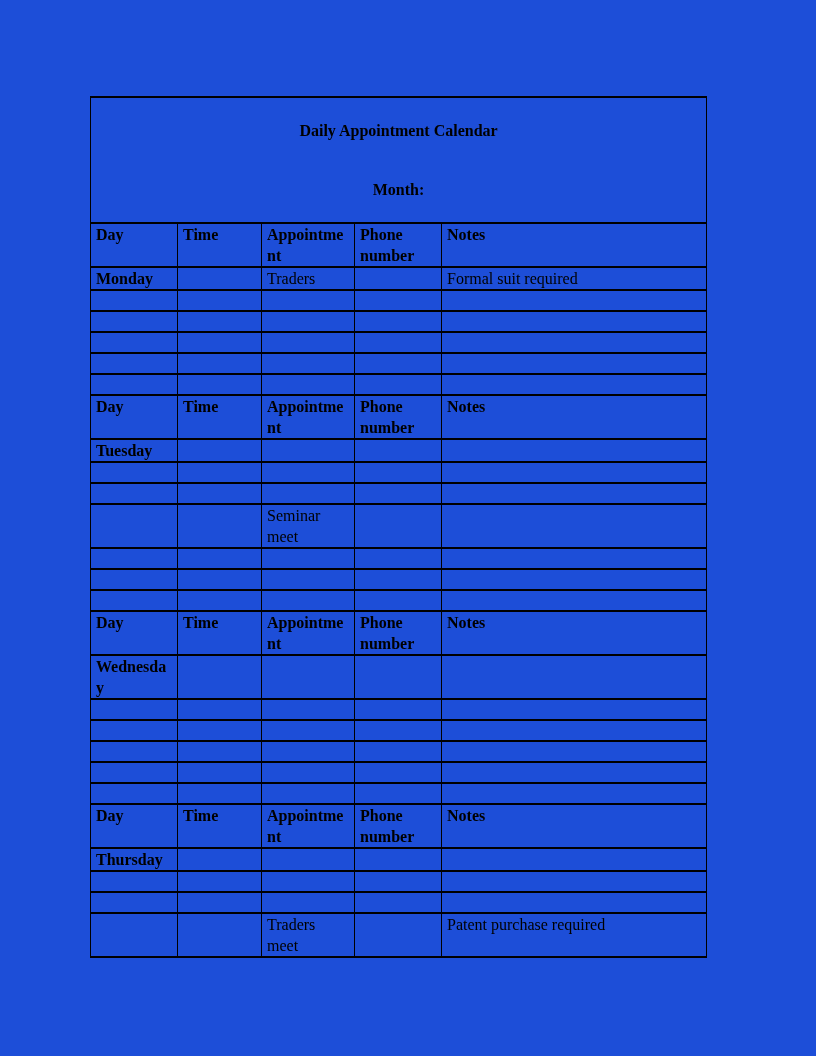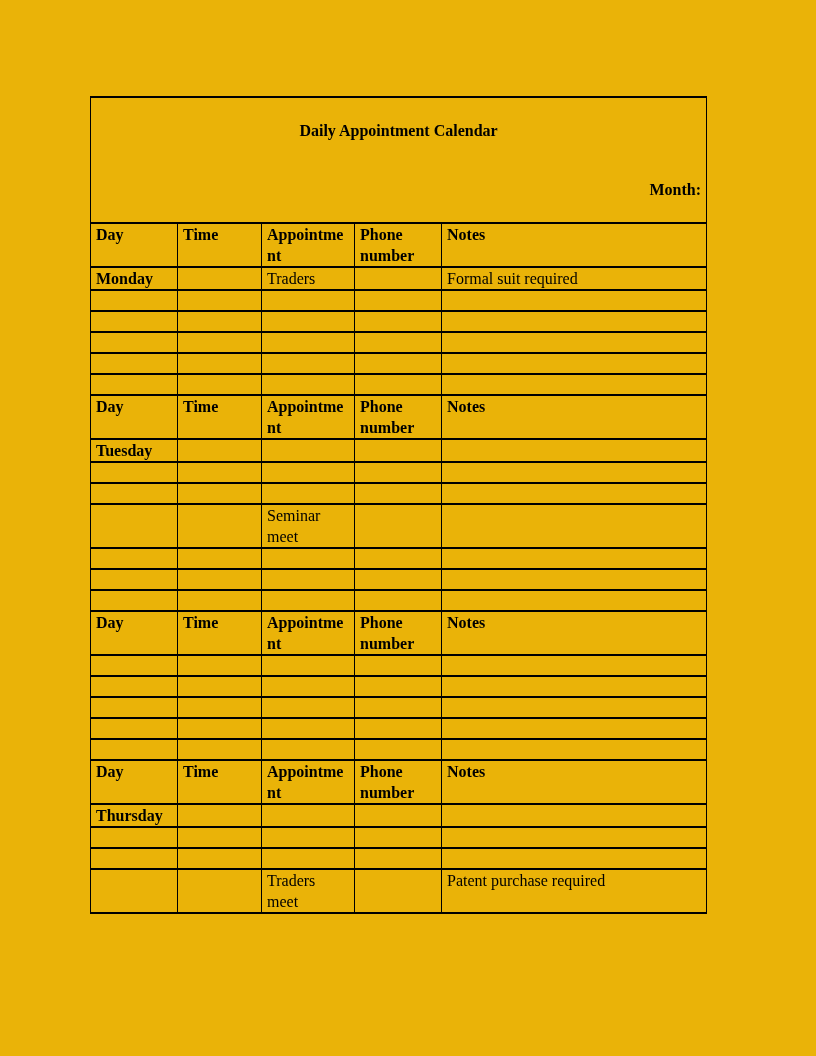--- a/index.html
+++ b/index.html
@@ -3,21 +3,21 @@
 <meta charset="utf-8">
 <style>
   html, body { margin: 0; padding: 0; }
   body {
     width: 816px; height: 1056px;
     background: #ffffff; color: #000000;
     font-family: "Liberation Serif", "DejaVu Serif", serif;
   }
   .page {
     position: relative; width: 816px; height: 1056px;
-    background: #eab308; overflow: hidden;
+    background: #1d4ed8; overflow: hidden;
   }
   table.calendar {
     border-collapse: collapse; table-layout: fixed;
     width: 616px; margin: 96px 0 0 90px;
   }
   td {
     border: 1px solid #000;
     border-top-width: 2px; border-bottom-width: 2px;
     vertical-align: top; padding: 0 5px;
     font-size: 16px; line-height: 21px;
@@ -28,21 +28,21 @@
   tr.header-row { height: 43px; }
   tr.header-row td { font-weight: bold; }
   tr.section-first-row td:first-child { font-weight: bold; margin-left: 16px; }
   tr.topbox-row { height: 84px; }
   td.topbox-cell { padding: 1px 5px; }
   .topbox-inner {
     display: flex; flex-direction: column;
     justify-content: space-between; height: 80px;
   }
   .doc-title { text-align: center; font-weight: bold; }
-  .month-label { text-align: right; font-weight: bold; }
+  .month-label { text-align: center; font-weight: bold; }
 </style>
 </head>
 <body>
 
 <div class="page">
   <table class="calendar">
     <colgroup>
       <col style="width:87px">
       <col style="width:84px">
       <col style="width:93px">
@@ -163,20 +163,27 @@
           <td></td>
           <td></td>
         </tr>
         <tr class="header-row">
           <td>Day</td>
           <td>Time</td>
           <td>Appointment</td>
           <td>Phone number</td>
           <td>Notes</td>
         </tr>
+        <tr class="section-first-row">
+          <td>Wednesday</td>
+          <td></td>
+          <td></td>
+          <td></td>
+          <td></td>
+        </tr>
         <tr>
           <td></td>
           <td></td>
           <td></td>
           <td></td>
           <td></td>
         </tr>
         <tr>
           <td></td>
           <td></td>

